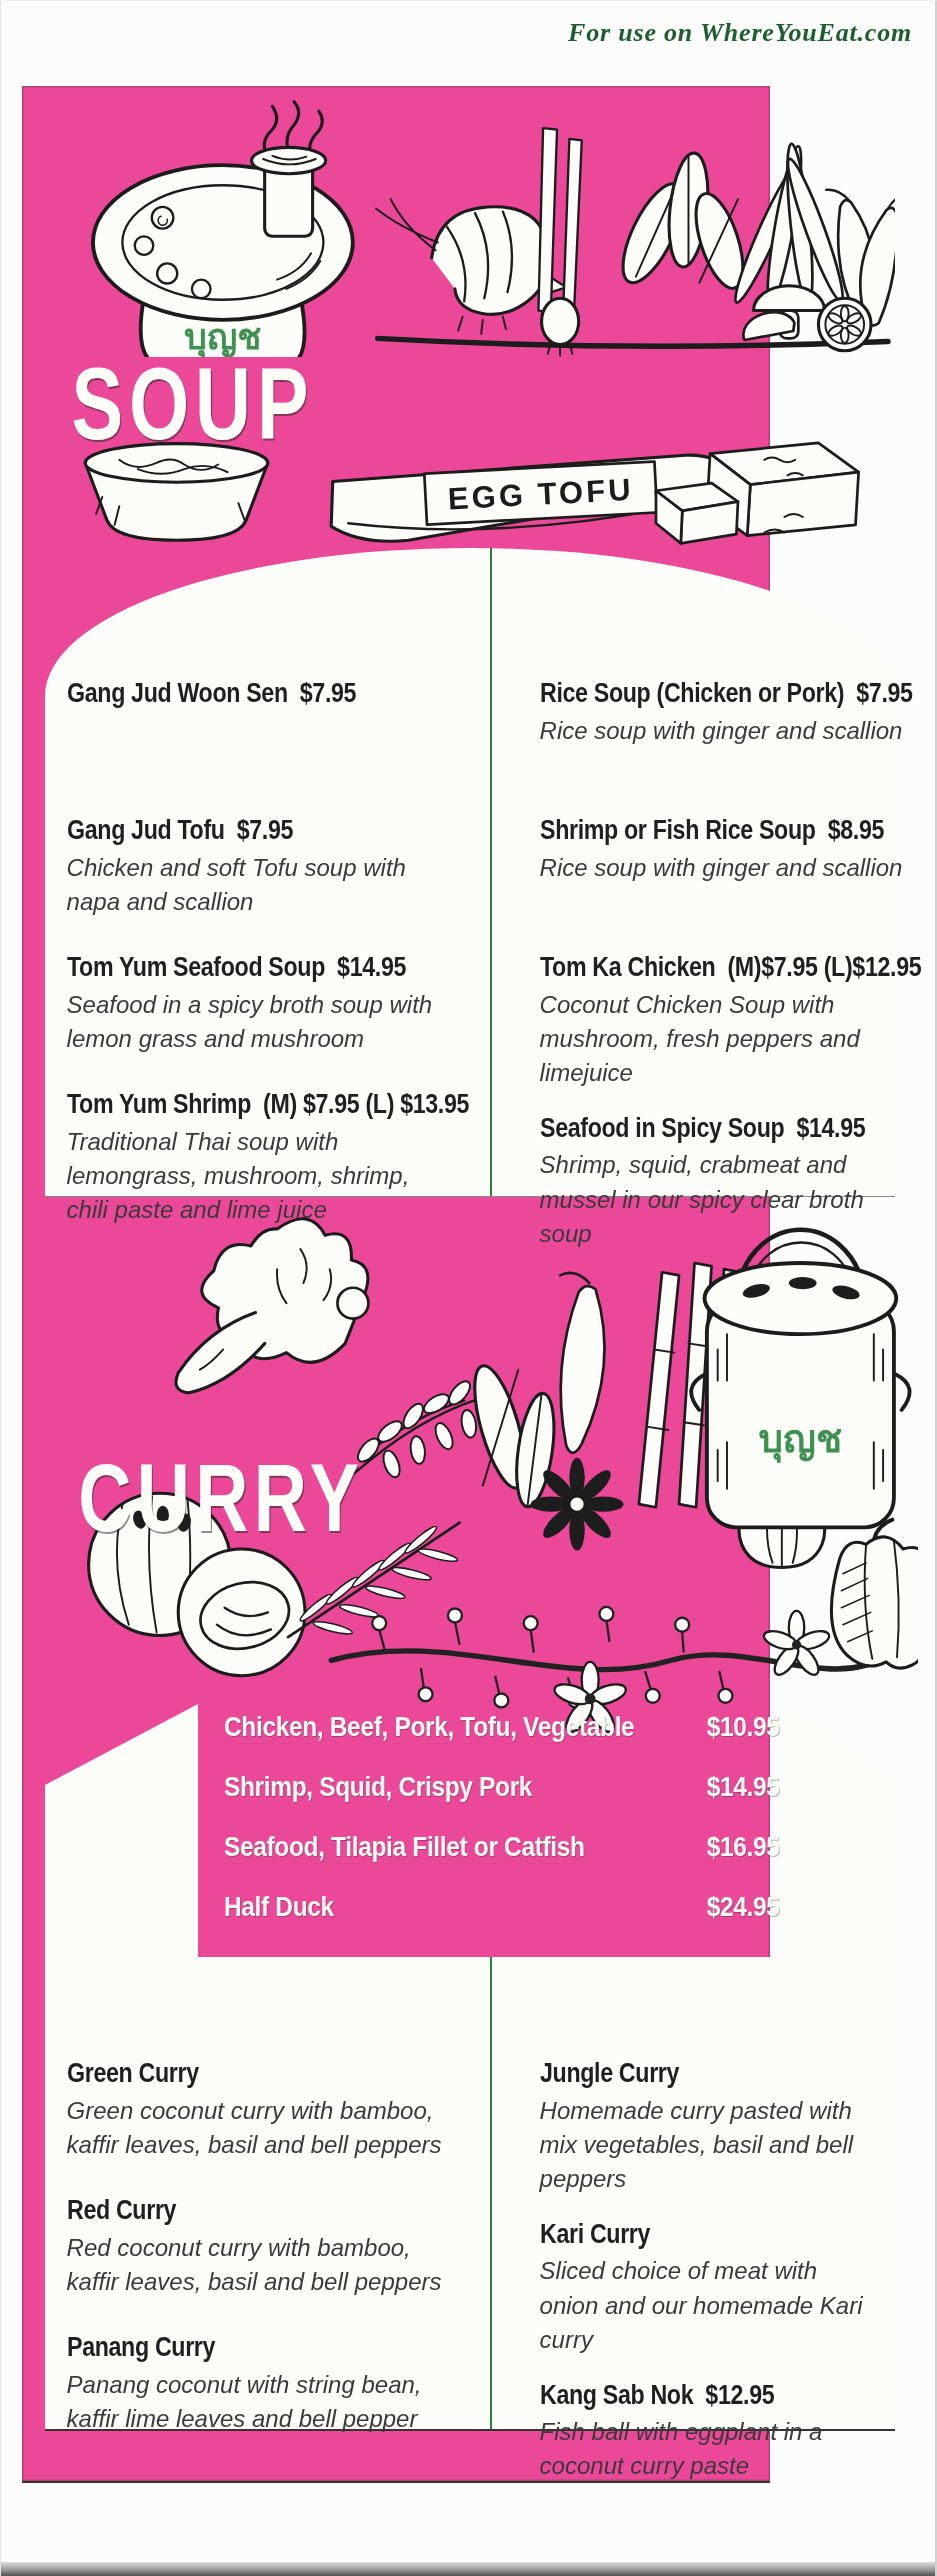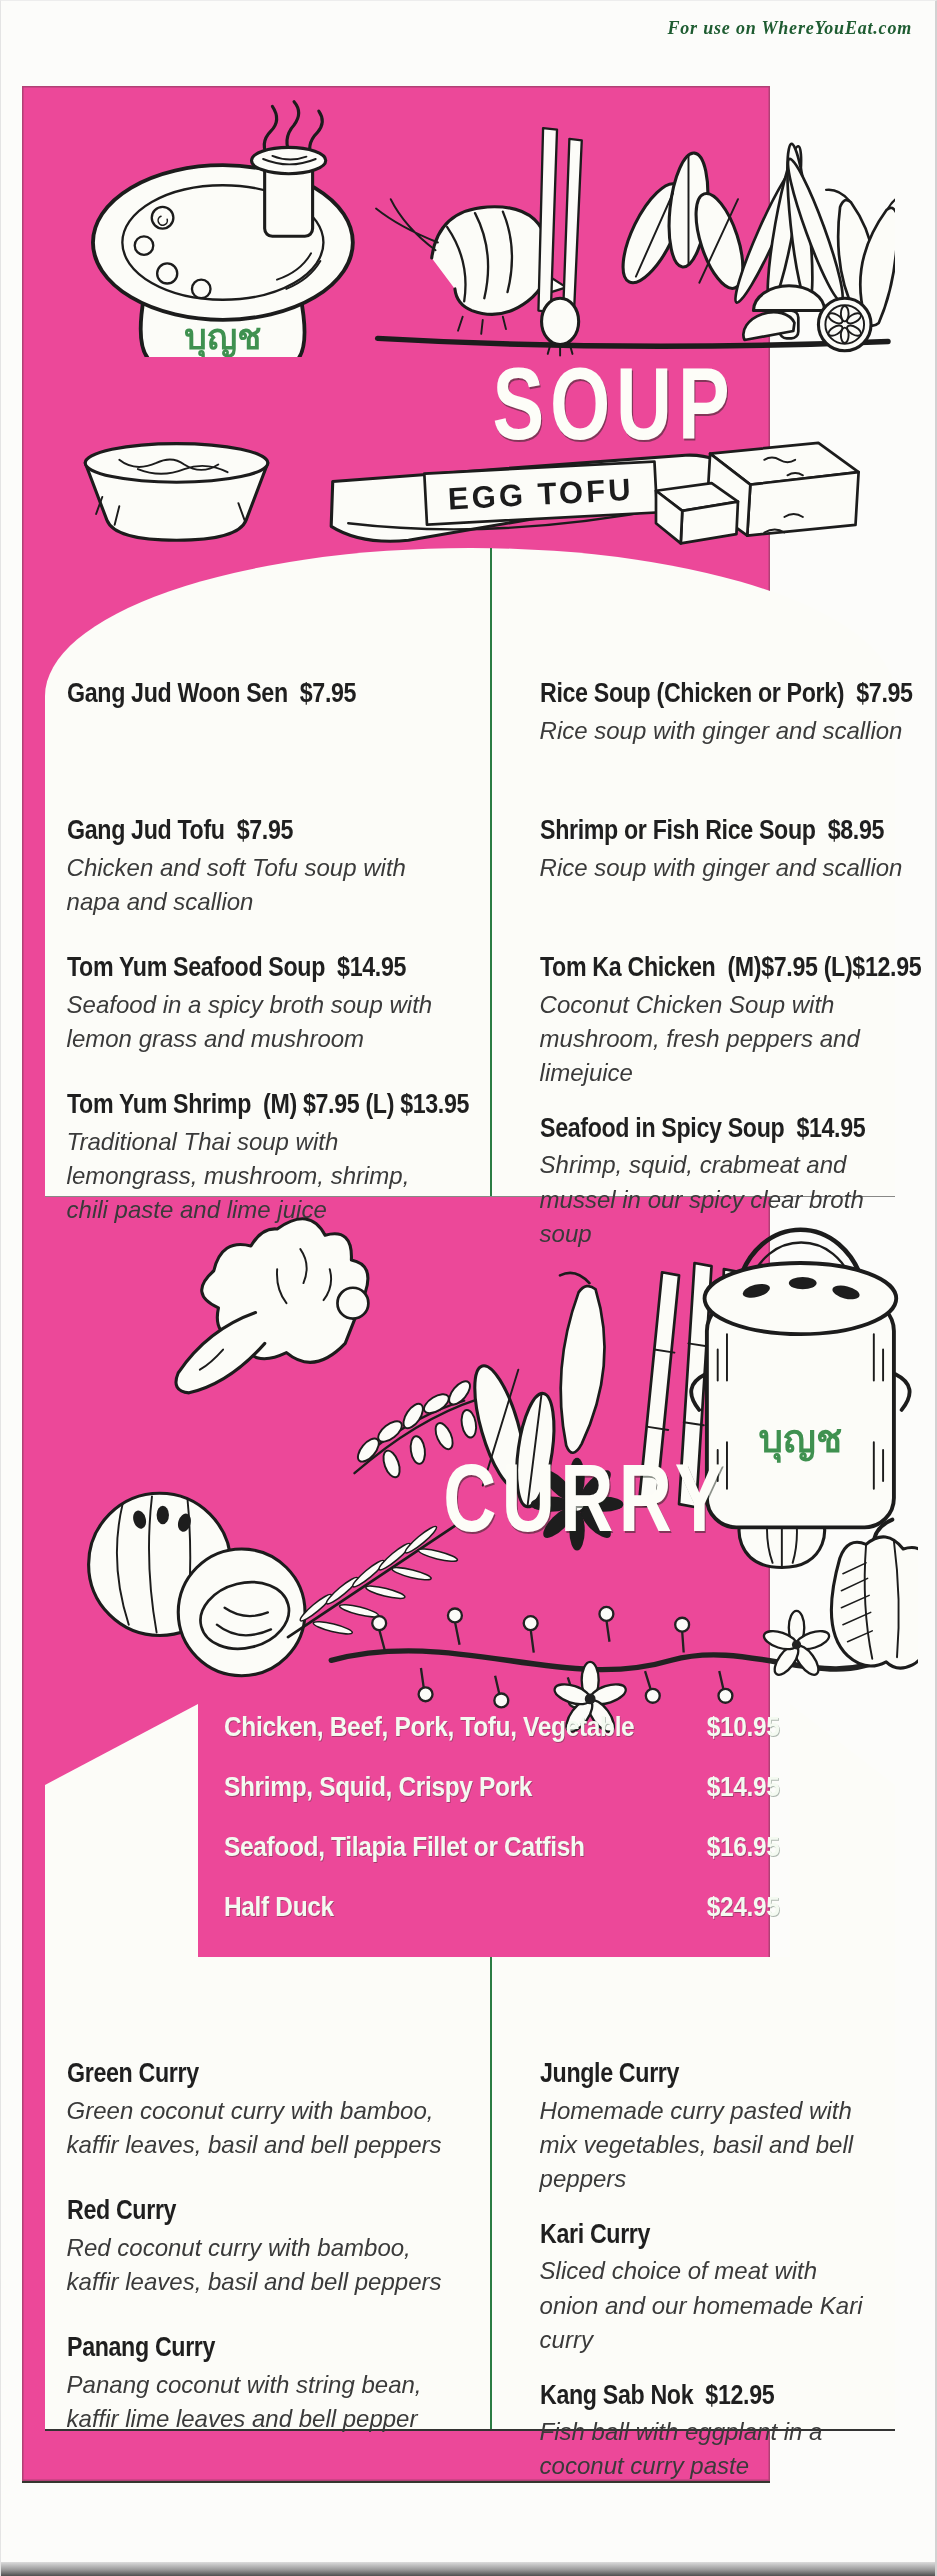--- a/index.html
+++ b/index.html
@@ -8,31 +8,31 @@
     background:#fcfcfa;
     font-family:"Liberation Sans",sans-serif;
     box-sizing:border-box;
     border-left:1.5px solid #e4e4e4;border-top:1.5px solid #ededed;border-right:3.9px solid #d2d2d2;
   }
   .scan-bottom-edge{position:absolute;left:0;right:0;bottom:0;height:14px;
     background:linear-gradient(to bottom,#dcdcdc 0%,#9a9a9a 55%,#4f4f4f 100%);}
   .watermark{
     position:absolute;top:17px;right:23px;
     font-family:"Liberation Serif",serif;font-style:italic;font-weight:bold;
-    font-size:18px;color:#1e5c31;letter-spacing:0.8px;
+    font-size:26px;color:#1e5c31;letter-spacing:0.8px;
   }
   .card{
     position:absolute;left:21px;top:85px;width:748px;height:2395px;
     background:#ec4899;
     box-shadow:inset 0 0 0 1.5px rgba(20,45,26,.28);
     border-bottom:2.3px solid #35352f;
   }
   .ill{position:absolute;pointer-events:none;}
   .section-title{
-    position:absolute;left:4px;width:100%;text-align:right;
+    position:absolute;left:11px;width:100%;text-align:left;
     color:#fdfdf8;font-weight:bold;
     text-shadow:1.5px 2.3px 0 rgba(25,35,25,.5);
     white-space:nowrap;
   }
   .title-inner{display:inline-block;transform:scaleX(.76);transform-origin:50% 50%;}
   #soup-title{top:260px;font-size:102px;letter-spacing:7.7px;}
   #curry-title{top:1344px;font-size:97px;letter-spacing:7px;margin-top:12px;}
   .panel{
     position:absolute;left:23px;width:850px;background:#fcfcf8;
   }

